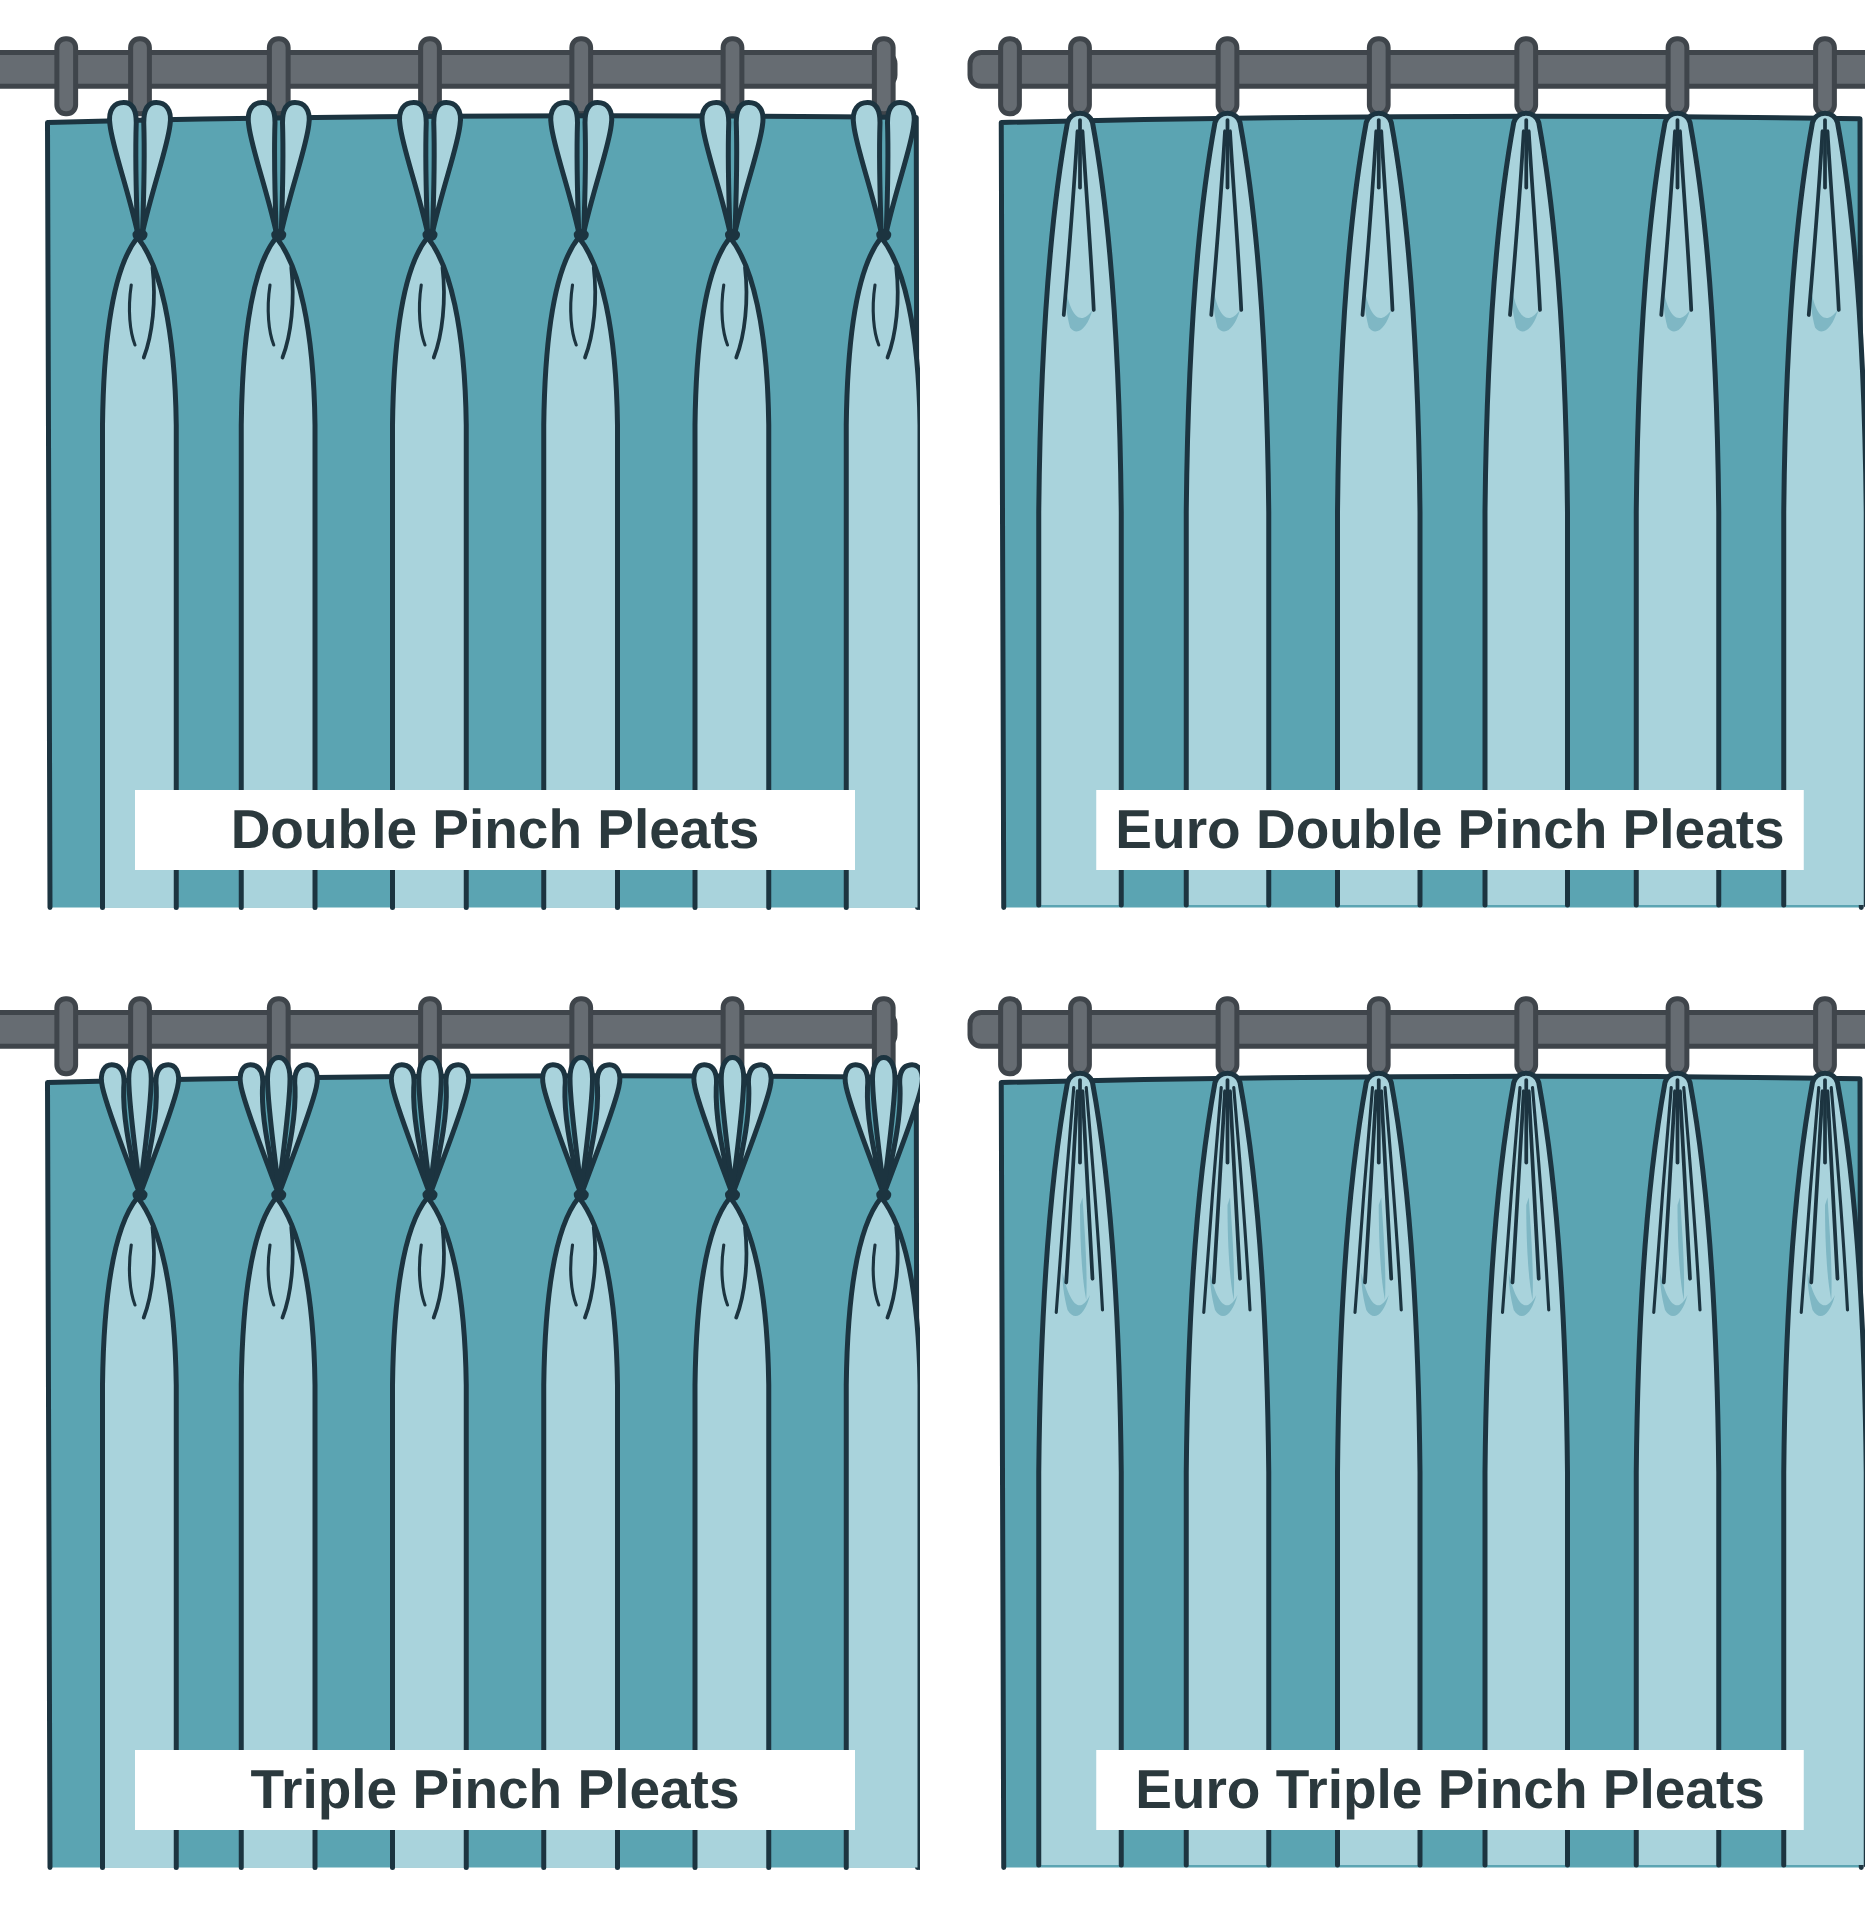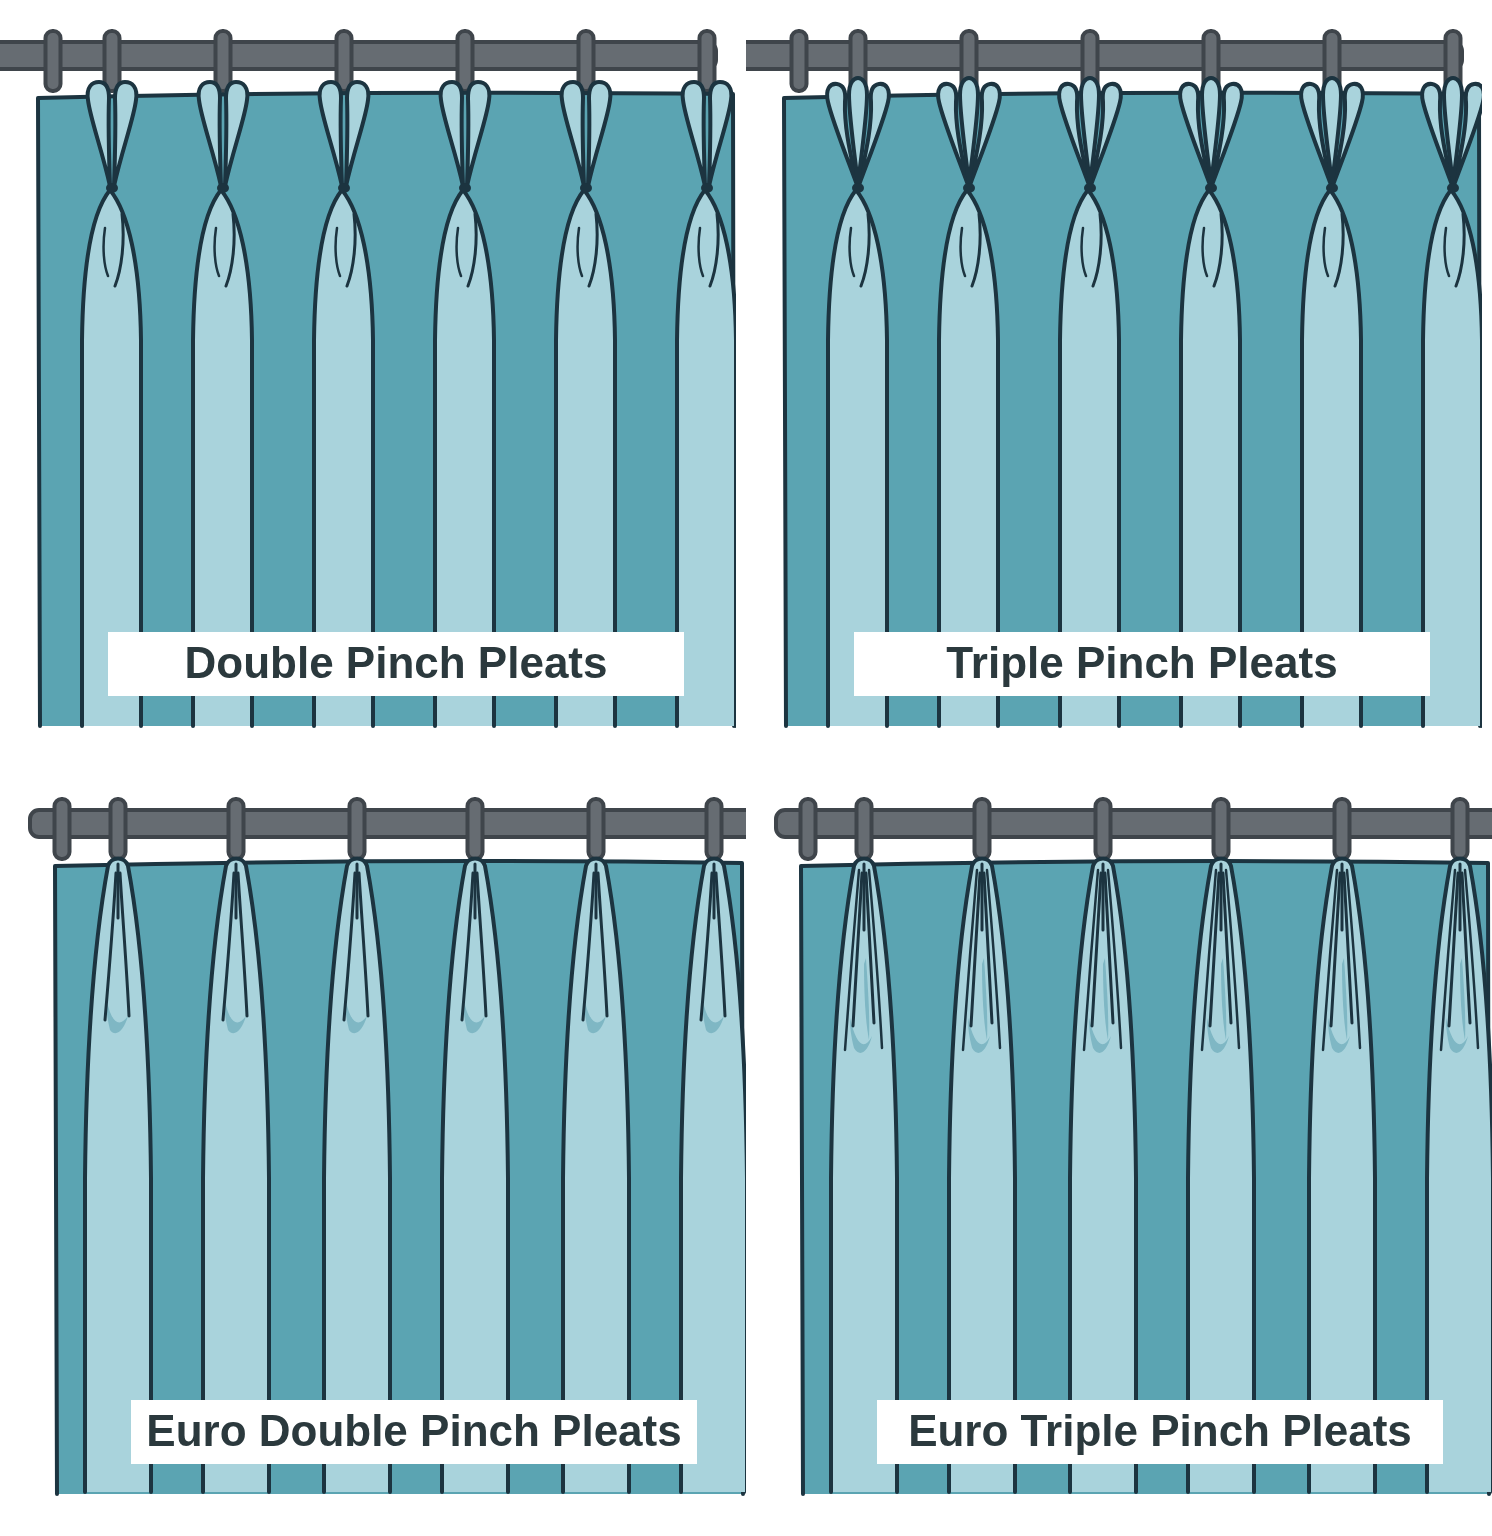--- a/index.html
+++ b/index.html
@@ -122,20 +122,48 @@
       </g>
       <g>
         <rect x="108" y="632" width="576" height="64" class="label-bg"></rect>
         <text x="396" y="678" class="label-text">Double Pinch Pleats</text>
       </g>
     </svg>
   </section>
 
   <section class="panel">
     <svg viewBox="0 0 746 768">
+      <rect x="30" y="42" width="740" height="27" rx="9" class="rod"></rect>
+      <g>
+        <use href="#ring" x="62"></use>
+        <use href="#ring" x="118"></use>
+        <use href="#ring" x="236"></use>
+        <use href="#ring" x="357"></use>
+        <use href="#ring" x="475"></use>
+        <use href="#ring" x="596"></use>
+        <use href="#ring" x="714"></use>
+      </g>
+      <g clip-path="url(#cutR)">
+        <path class="fd o" d="M 57 726 L 55 98 Q 400 90 742 95 L 743 726"></path>
+        <use href="#pe2" x="118"></use>
+        <use href="#pe2" x="236"></use>
+        <use href="#pe2" x="357"></use>
+        <use href="#pe2" x="475"></use>
+        <use href="#pe2" x="596"></use>
+        <use href="#pe2" x="714"></use>
+      </g>
+      <g>
+        <rect x="131" y="632" width="566" height="64" class="label-bg"></rect>
+        <text x="414" y="678" class="label-text">Euro Double Pinch Pleats</text>
+      </g>
+    </svg>
+  </section>
+
+  <section class="panel">
+    <svg viewBox="0 0 746 768">
       <rect x="-24" y="42" width="740" height="27" rx="9" class="rod"></rect>
       <g>
         <use href="#ring" x="53"></use>
         <use href="#ring" x="112"></use>
         <use href="#ring" x="223"></use>
         <use href="#ring" x="344"></use>
         <use href="#ring" x="465"></use>
         <use href="#ring" x="586"></use>
         <use href="#ring" x="707"></use>
       </g>
@@ -162,48 +190,20 @@
         <use href="#ring" x="62"></use>
         <use href="#ring" x="118"></use>
         <use href="#ring" x="236"></use>
         <use href="#ring" x="357"></use>
         <use href="#ring" x="475"></use>
         <use href="#ring" x="596"></use>
         <use href="#ring" x="714"></use>
       </g>
       <g clip-path="url(#cutR)">
         <path class="fd o" d="M 57 726 L 55 98 Q 400 90 742 95 L 743 726"></path>
-        <use href="#pe2" x="118"></use>
-        <use href="#pe2" x="236"></use>
-        <use href="#pe2" x="357"></use>
-        <use href="#pe2" x="475"></use>
-        <use href="#pe2" x="596"></use>
-        <use href="#pe2" x="714"></use>
-      </g>
-      <g>
-        <rect x="131" y="632" width="566" height="64" class="label-bg"></rect>
-        <text x="414" y="678" class="label-text">Euro Double Pinch Pleats</text>
-      </g>
-    </svg>
-  </section>
-
-  <section class="panel">
-    <svg viewBox="0 0 746 768">
-      <rect x="30" y="42" width="740" height="27" rx="9" class="rod"></rect>
-      <g>
-        <use href="#ring" x="62"></use>
-        <use href="#ring" x="118"></use>
-        <use href="#ring" x="236"></use>
-        <use href="#ring" x="357"></use>
-        <use href="#ring" x="475"></use>
-        <use href="#ring" x="596"></use>
-        <use href="#ring" x="714"></use>
-      </g>
-      <g clip-path="url(#cutR)">
-        <path class="fd o" d="M 57 726 L 55 98 Q 400 90 742 95 L 743 726"></path>
         <use href="#pe3" x="118"></use>
         <use href="#pe3" x="236"></use>
         <use href="#pe3" x="357"></use>
         <use href="#pe3" x="475"></use>
         <use href="#pe3" x="596"></use>
         <use href="#pe3" x="714"></use>
       </g>
       <g>
         <rect x="131" y="632" width="566" height="64" class="label-bg"></rect>
         <text x="414" y="678" class="label-text">Euro Triple Pinch Pleats</text>

